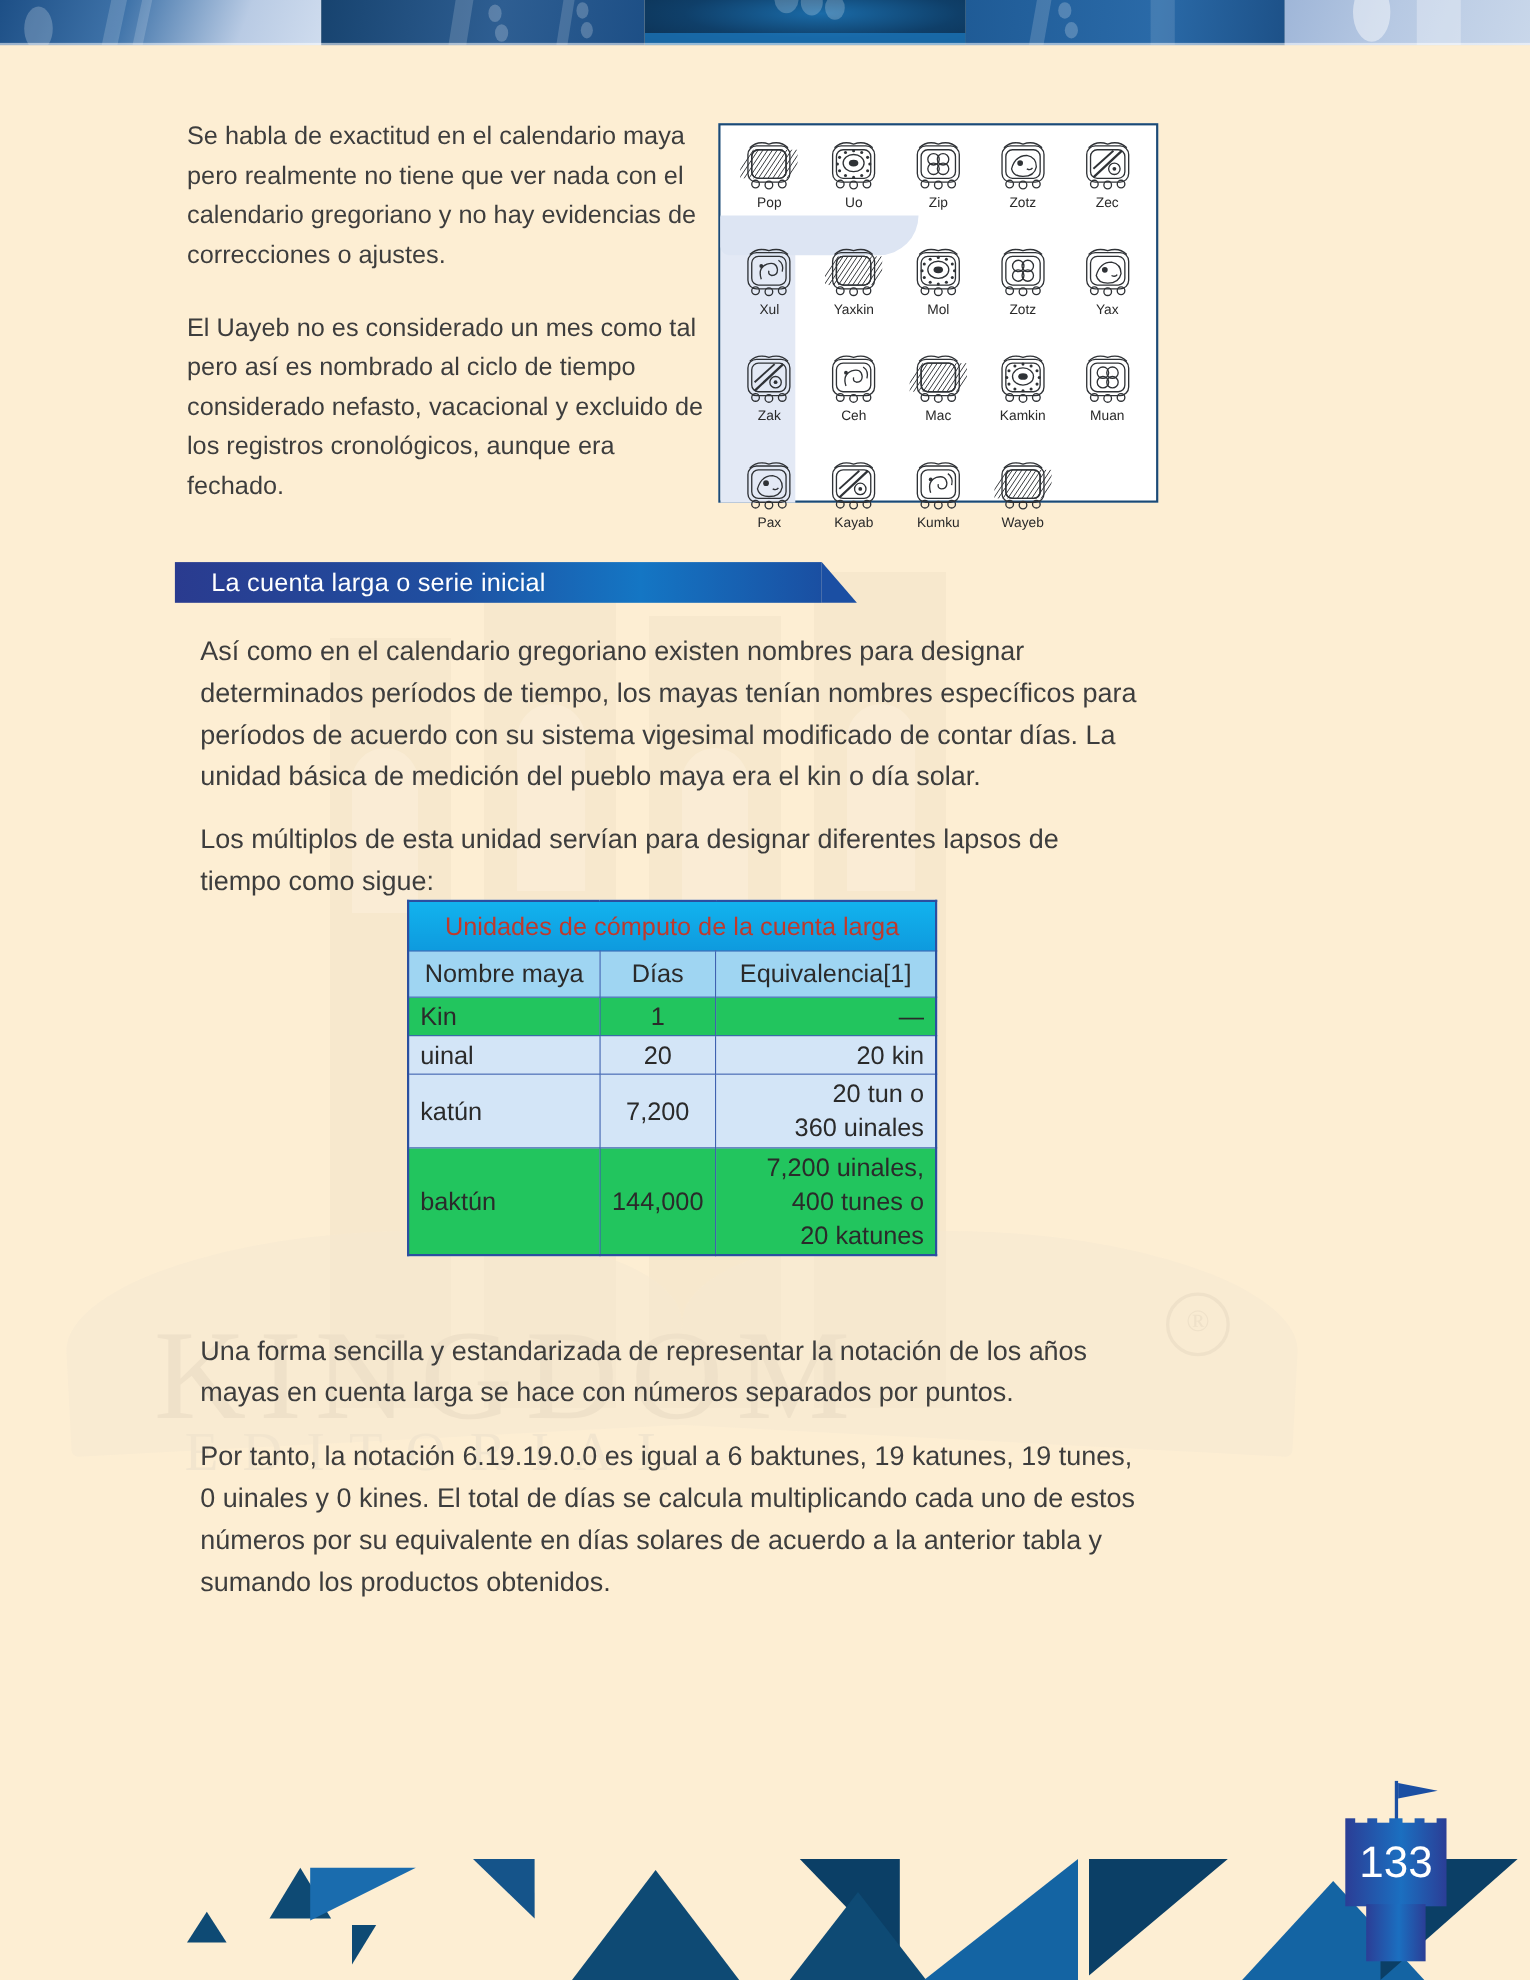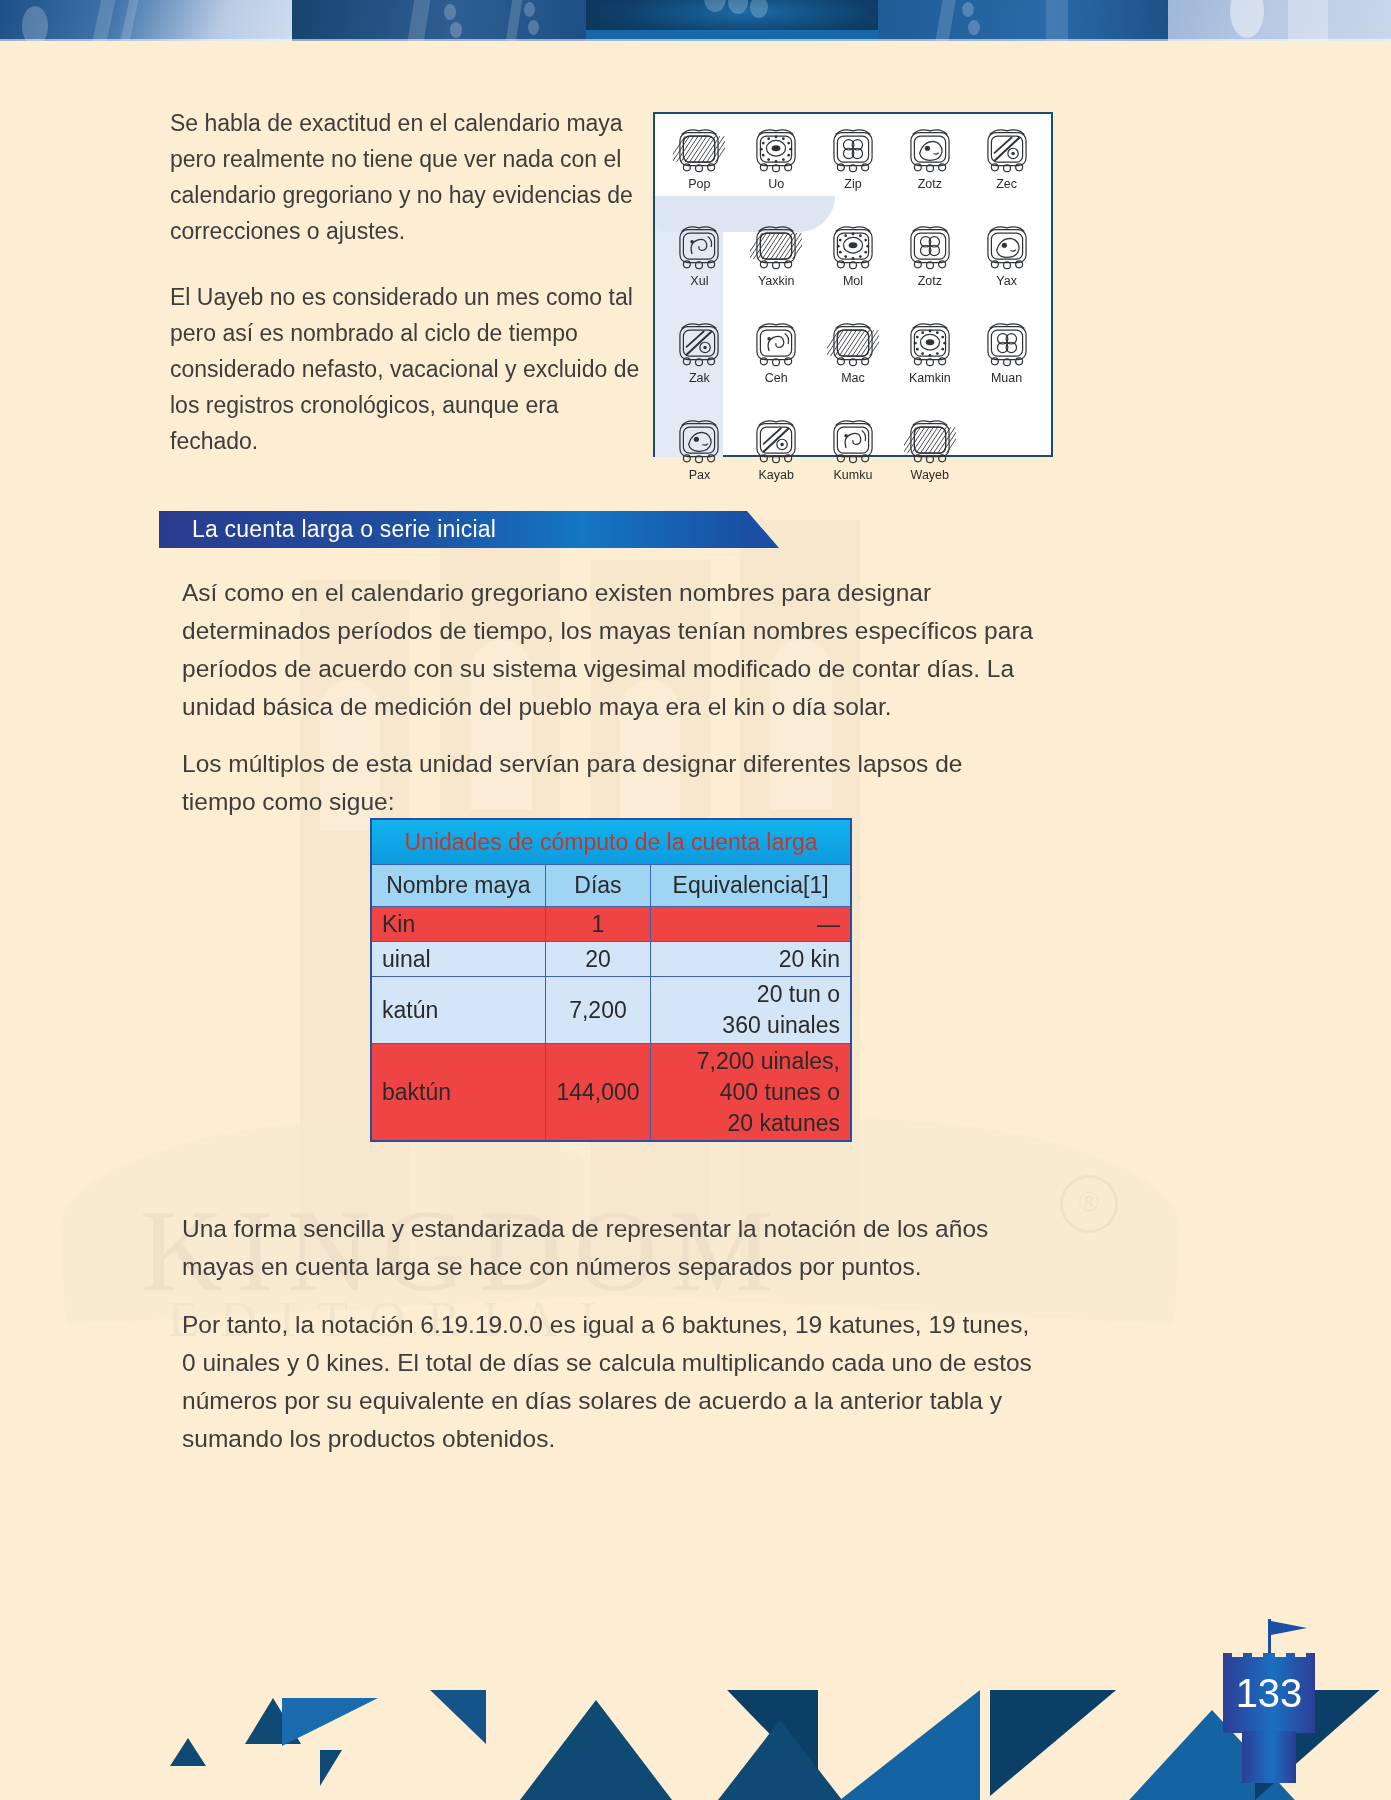--- a/index.html
+++ b/index.html
@@ -113,21 +113,21 @@
     font-weight:normal;
   }
   .tbl .hdr{
     background:#9fd5f2;font-size:23px;text-align:center;height:41px;
     color:#2a2a2a;font-weight:normal;
   }
   .tbl .c-name{width:178px;text-align:left;padding-left:10px;font-size:23px;color:#2a2a2a;}
   .tbl .c-days{width:108px;text-align:center;font-size:23px;color:#2a2a2a;}
   .tbl .c-equiv{width:196px;text-align:right;padding-right:10px;font-size:23px;color:#2a2a2a;line-height:31px;}
   .tbl tr.r-odd td{background:#d3e5f7;}
-  .tbl tr.r-even td{background:#ef4444;}
+  .tbl tr.r-even td{background:#22c55e;}
   .tbl td.tall{height:66px;}
   .tbl td.taller{height:96px;}
   .tbl td.short{height:34px;}
 
   
   .footer-deco{position:absolute;left:0;top:1690px;width:1391px;height:110px;overflow:hidden;}
   .tri{position:absolute;width:0;height:0;}
   .badge{position:absolute;left:1223px;top:1635px;width:92px;height:135px;}
   .badge .tower{
     position:absolute;left:0;top:18px;width:92px;height:80px;

